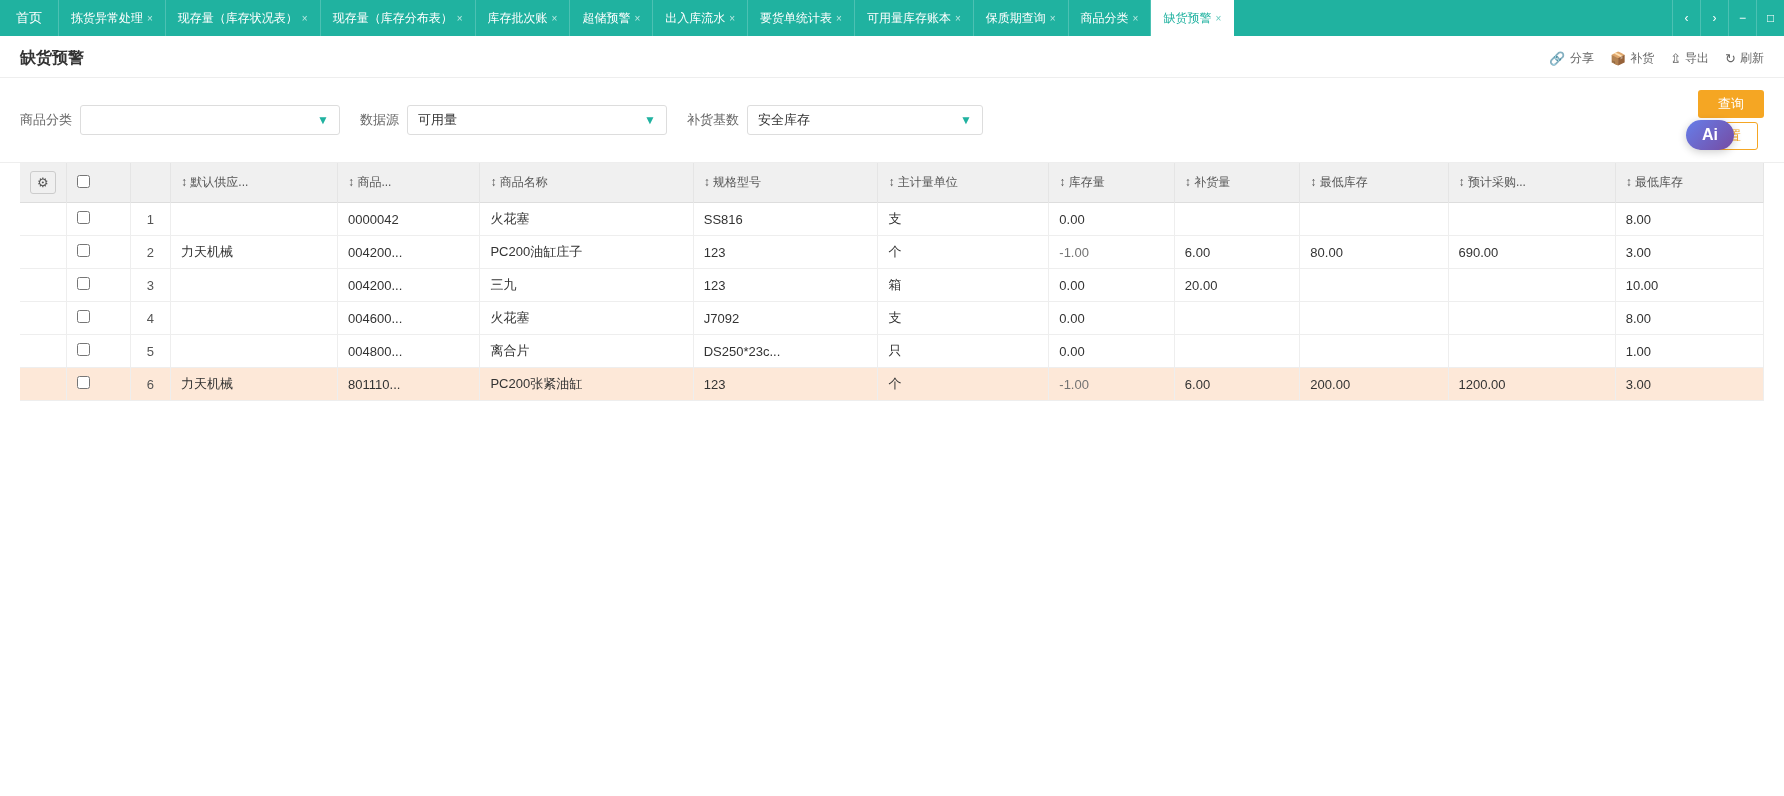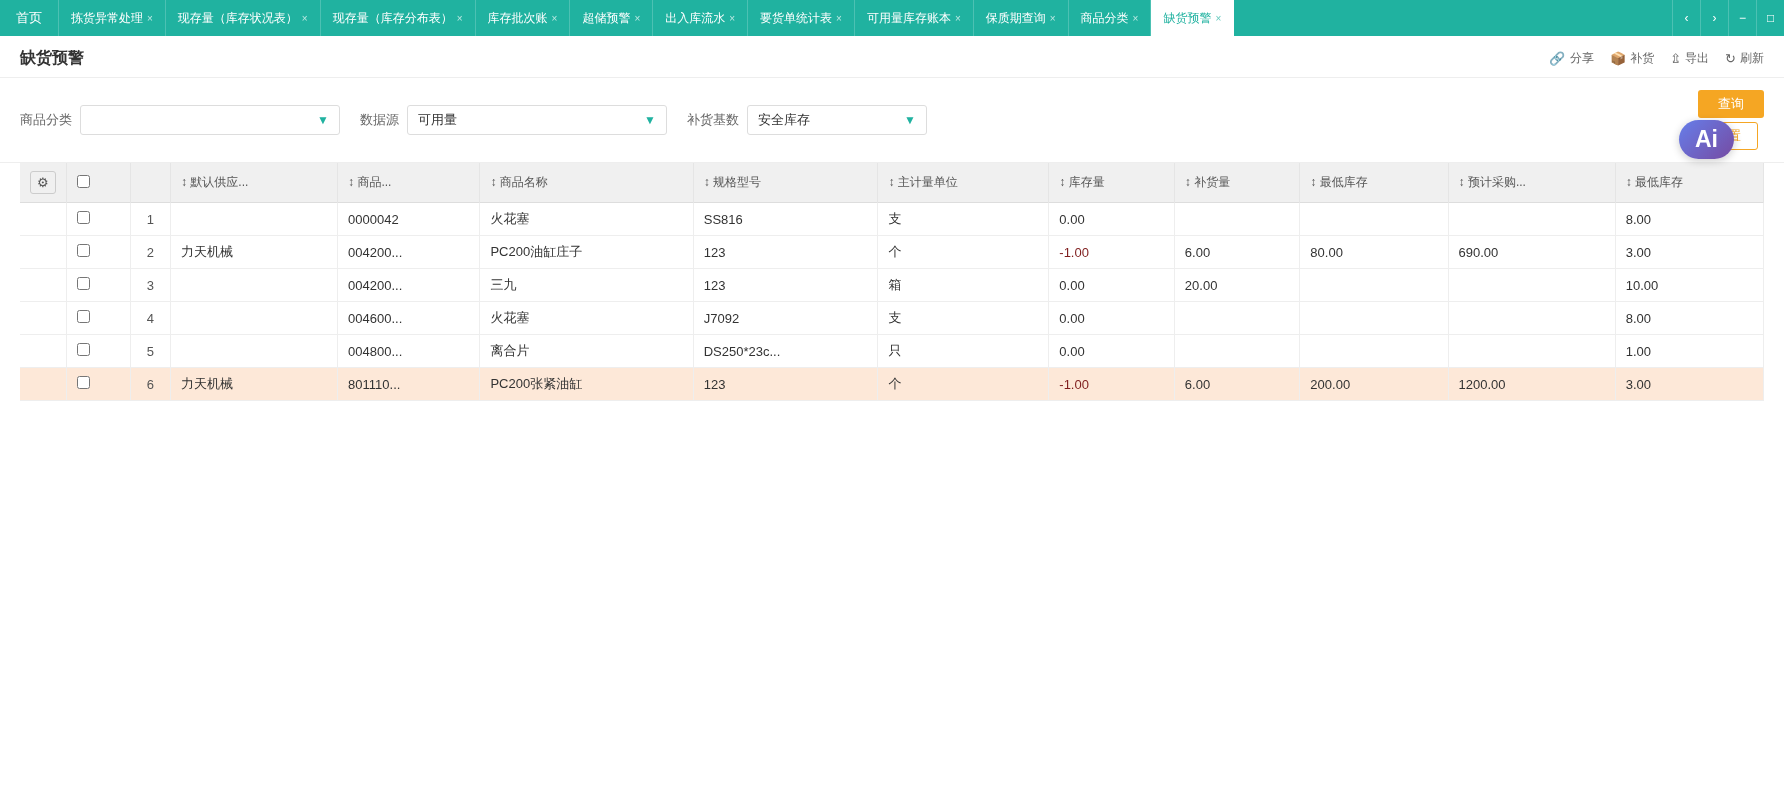--- a/index.html
+++ b/index.html
@@ -120,21 +120,21 @@
       padding: 4px 10px;
       width: 200px;
       height: 30px;
       cursor: pointer;
       background: #fff;
       justify-content: space-between;
       font-size: 13px;
     }
     .filter-select .arrow { color: #20b2a0; font-size: 12px; }
     .filter-select-wide { width: 260px; }
-    .filter-select-medium { width: 180px; }
+    .filter-select-medium { width: 236px; }
 
     .filter-actions {
       margin-left: auto;
       display: flex;
       flex-direction: column;
       gap: 4px;
       align-items: flex-start;
     }
 
     .btn-query {
@@ -211,32 +211,32 @@
       border: 1px solid #ccc;
       border-radius: 3px;
       padding: 3px 6px;
       cursor: pointer;
       font-size: 13px;
       color: #555;
     }
     input[type="checkbox"] {
       cursor: pointer;
     }
-    .negative { color: #7f1d1d; }
+    .negative { color: #737373; }
 
     
     .ai-badge {
       position: fixed;
       right: 50px;
       top: 120px;
       background: linear-gradient(135deg, #667eea, #764ba2);
       color: white;
       border-radius: 20px;
       padding: 6px 16px;
-      font-size: 23px;
+      font-size: 16px;
       font-weight: bold;
       box-shadow: 0 2px 8px rgba(0,0,0,0.2);
     }
   </style>
 </head>
 <body>
 
 <div class="tab-bar">
   <div class="tab-item home">
     <span>首页</span>

